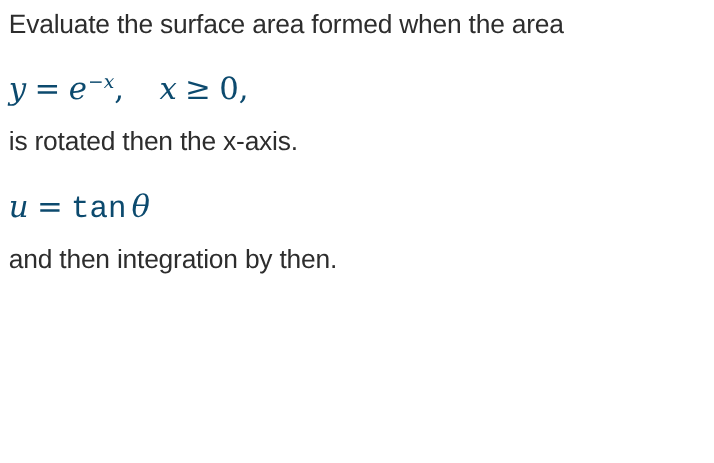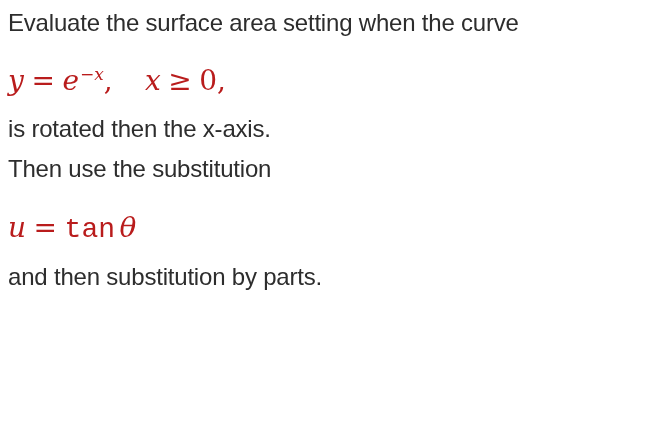--- a/index.html
+++ b/index.html
@@ -24,21 +24,21 @@
     margin: 0;
     letter-spacing: -0.2px;
     white-space: nowrap;
   }
   
   .math {
     font-family: "DejaVu Serif", "Liberation Serif", serif;
     font-size: 28px;
     line-height: 46px;
     height: 46px;
-    color: #b91c1c;
+    color: #0c4a6e;
     white-space: nowrap;
   }
   .math.short { line-height: 42px; height: 42px; }
   .mi { font-style: italic; }
   .mop { font-style: normal; font-family: Liberation Mono, monospace; }
   .mrel { margin: 0 0.27em; }
   .msup {
     display: inline-block;
     font-size: 17px;
     font-style: italic;
@@ -54,31 +54,30 @@
   .m-eq2 { margin-top: 19px; }
   .m-p4  { margin-top: 7px; }
   .m-eq3 { margin-top: 22px; }
   .m-p5  { margin-top: 11px; }
 </style>
 </head>
 <body>
 
 <div class="doc">
 
-  <p class="para">Evaluate the surface area setting when the curve</p>
+  <p class="para">Evaluate the surface area formed when the area</p>
 
   <div class="math m-eq1">
     <span class="mi">y</span><span class="mrel">=</span><span class="mi">e</span><span class="msup">−x</span><span>,</span><span class="quad"></span><span class="mi">x</span><span class="mrel">≥</span><span>0,</span>
   </div>
 
   <p class="para m-p2">is rotated then the x-axis.</p>
 
 
 
-  <p class="para m-p4">Then use the substitution</p>
 
   <div class="math short m-eq3">
     <span class="mi">u</span><span class="mrel">=</span><span class="mop">tan</span><span class="thin"></span><span class="mi">θ</span>
   </div>
 
-  <p class="para m-p5">and then substitution by parts.</p>
+  <p class="para m-p5">and then integration by then.</p>
 
 </div>
 
 </body></html>

